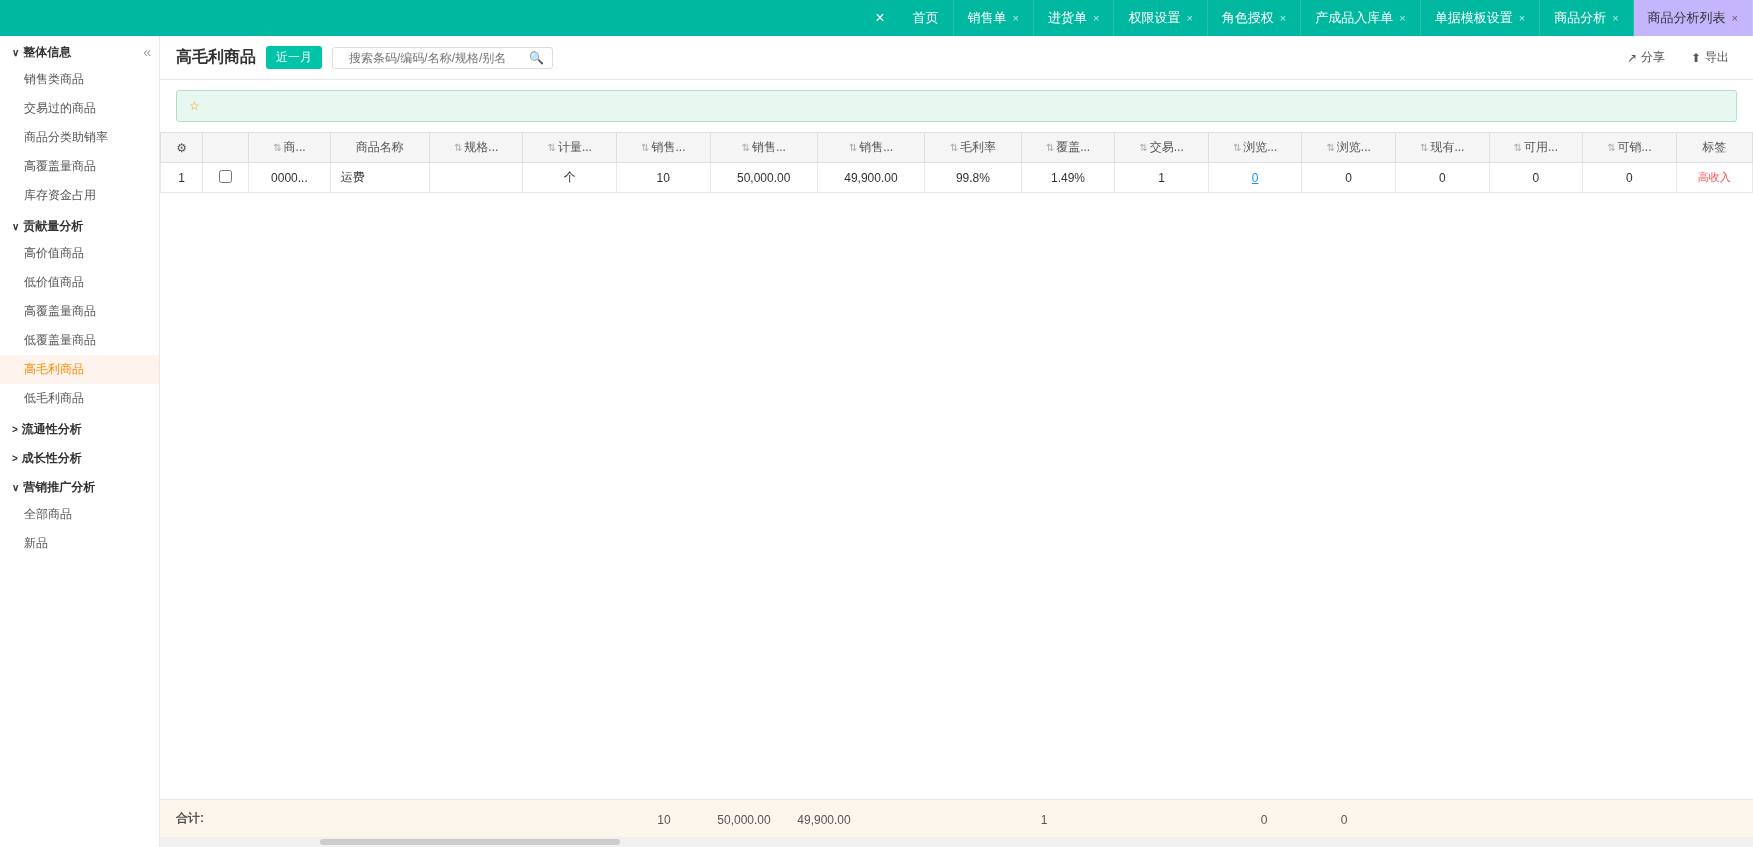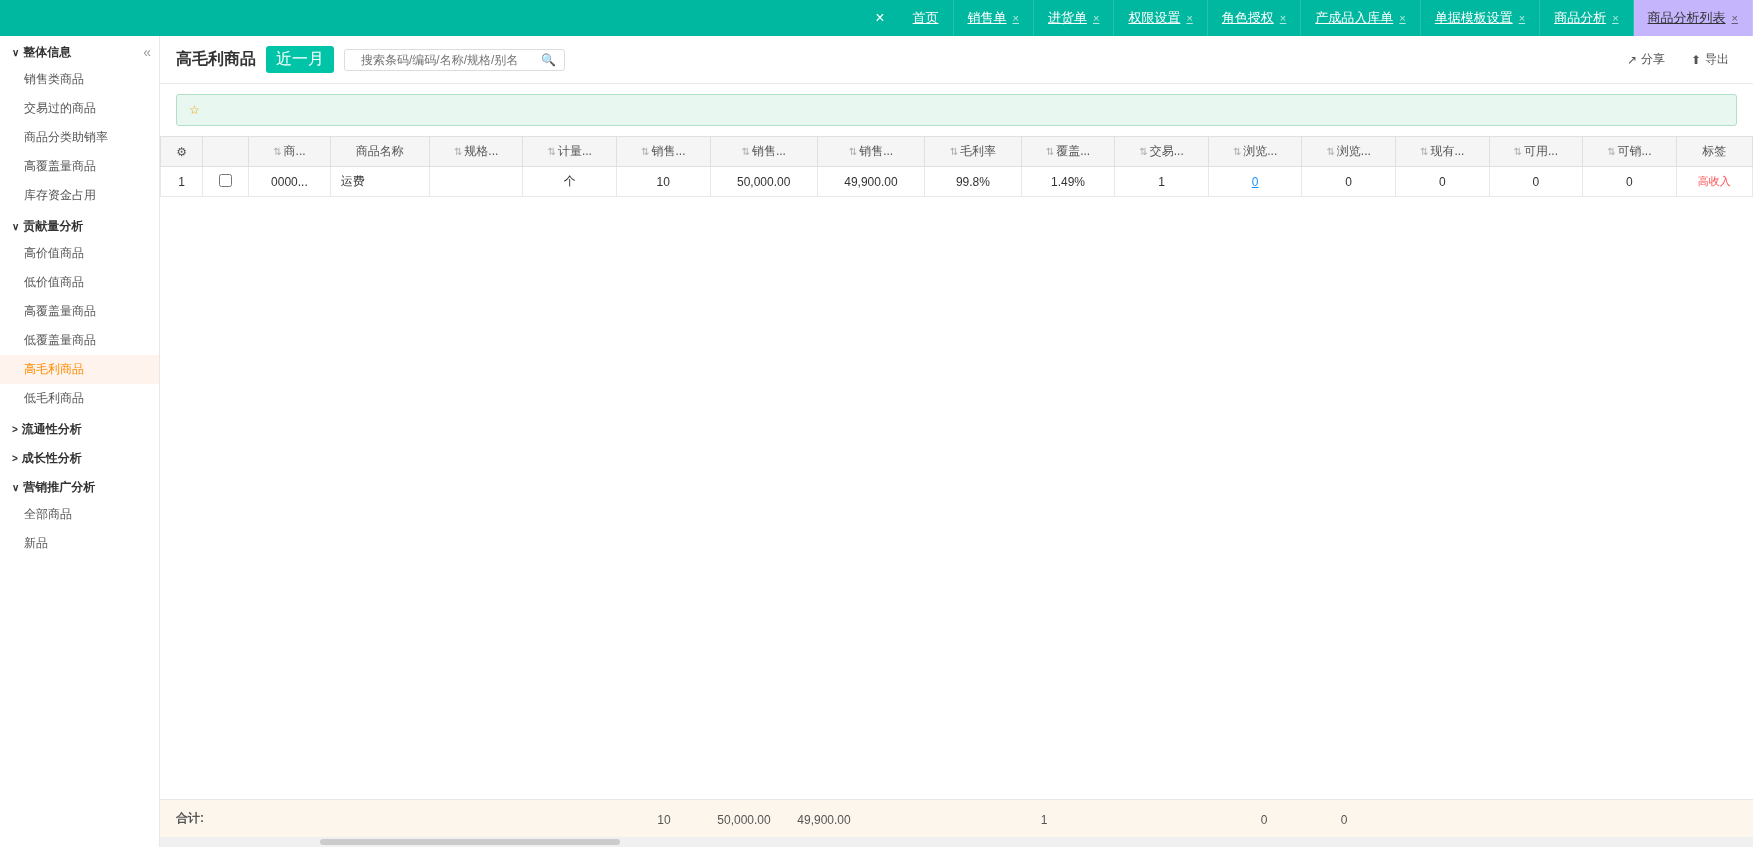--- a/index.html
+++ b/index.html
@@ -18,21 +18,20 @@
     .top-nav-item {
       display: flex;
       align-items: center;
       padding: 12px 14px;
       height: 100%;
       cursor: pointer;
       white-space: nowrap;
       font-size: 13px;
       color: white;
       border-right: 1px solid rgba(255,255,255,0.15);
-      text-decoration: underline;
     }
     .top-nav-item.active { background: #c4b5fd; color: #333; }
     .top-nav-item .close-x {
       margin-left: 6px;
       font-size: 11px;
       opacity: 0.7;
       cursor: pointer;
     }
     .top-nav-spacer { flex: 1; }
     .top-nav-close {
@@ -114,21 +113,21 @@
       font-size: 16px;
       font-weight: bold;
       color: #333;
     }
     .filter-btn {
       background: #00c4a7;
       color: white;
       border: none;
       border-radius: 3px;
       padding: 3px 10px;
-      font-size: 16px;
+      font-size: 12px;
       cursor: pointer;
     }
     .search-box {
       display: flex;
       align-items: center;
       border: 1px solid #ddd;
       border-radius: 3px;
       padding: 3px 8px;
       flex: 0 0 220px;
     }

